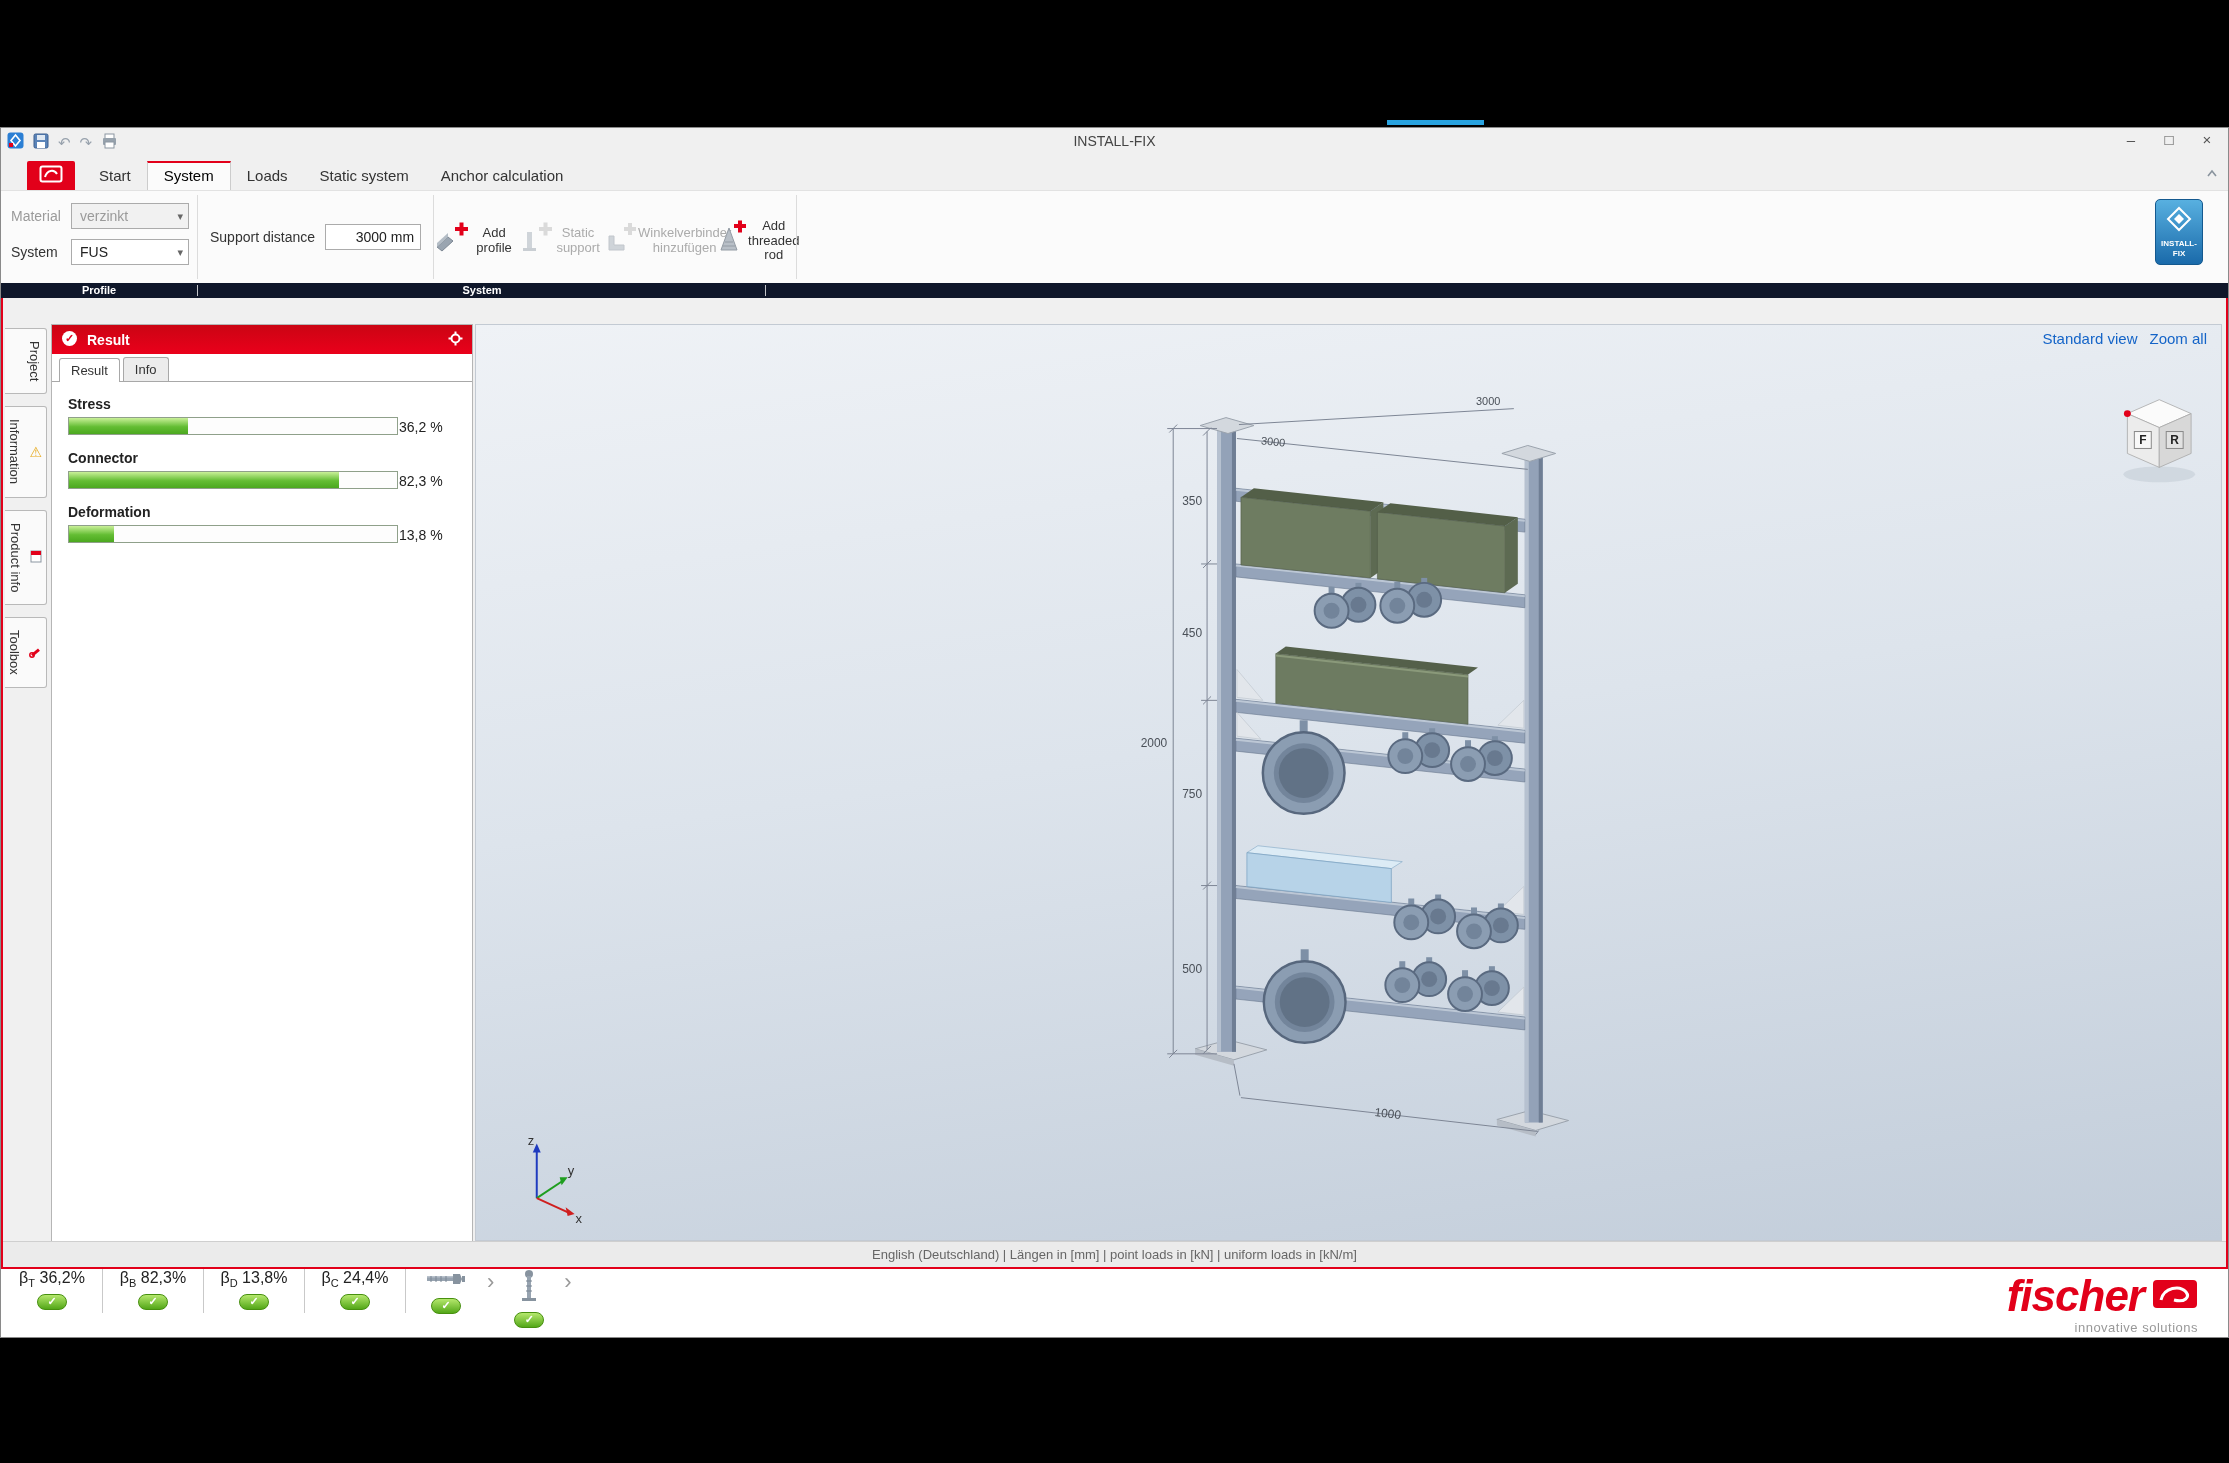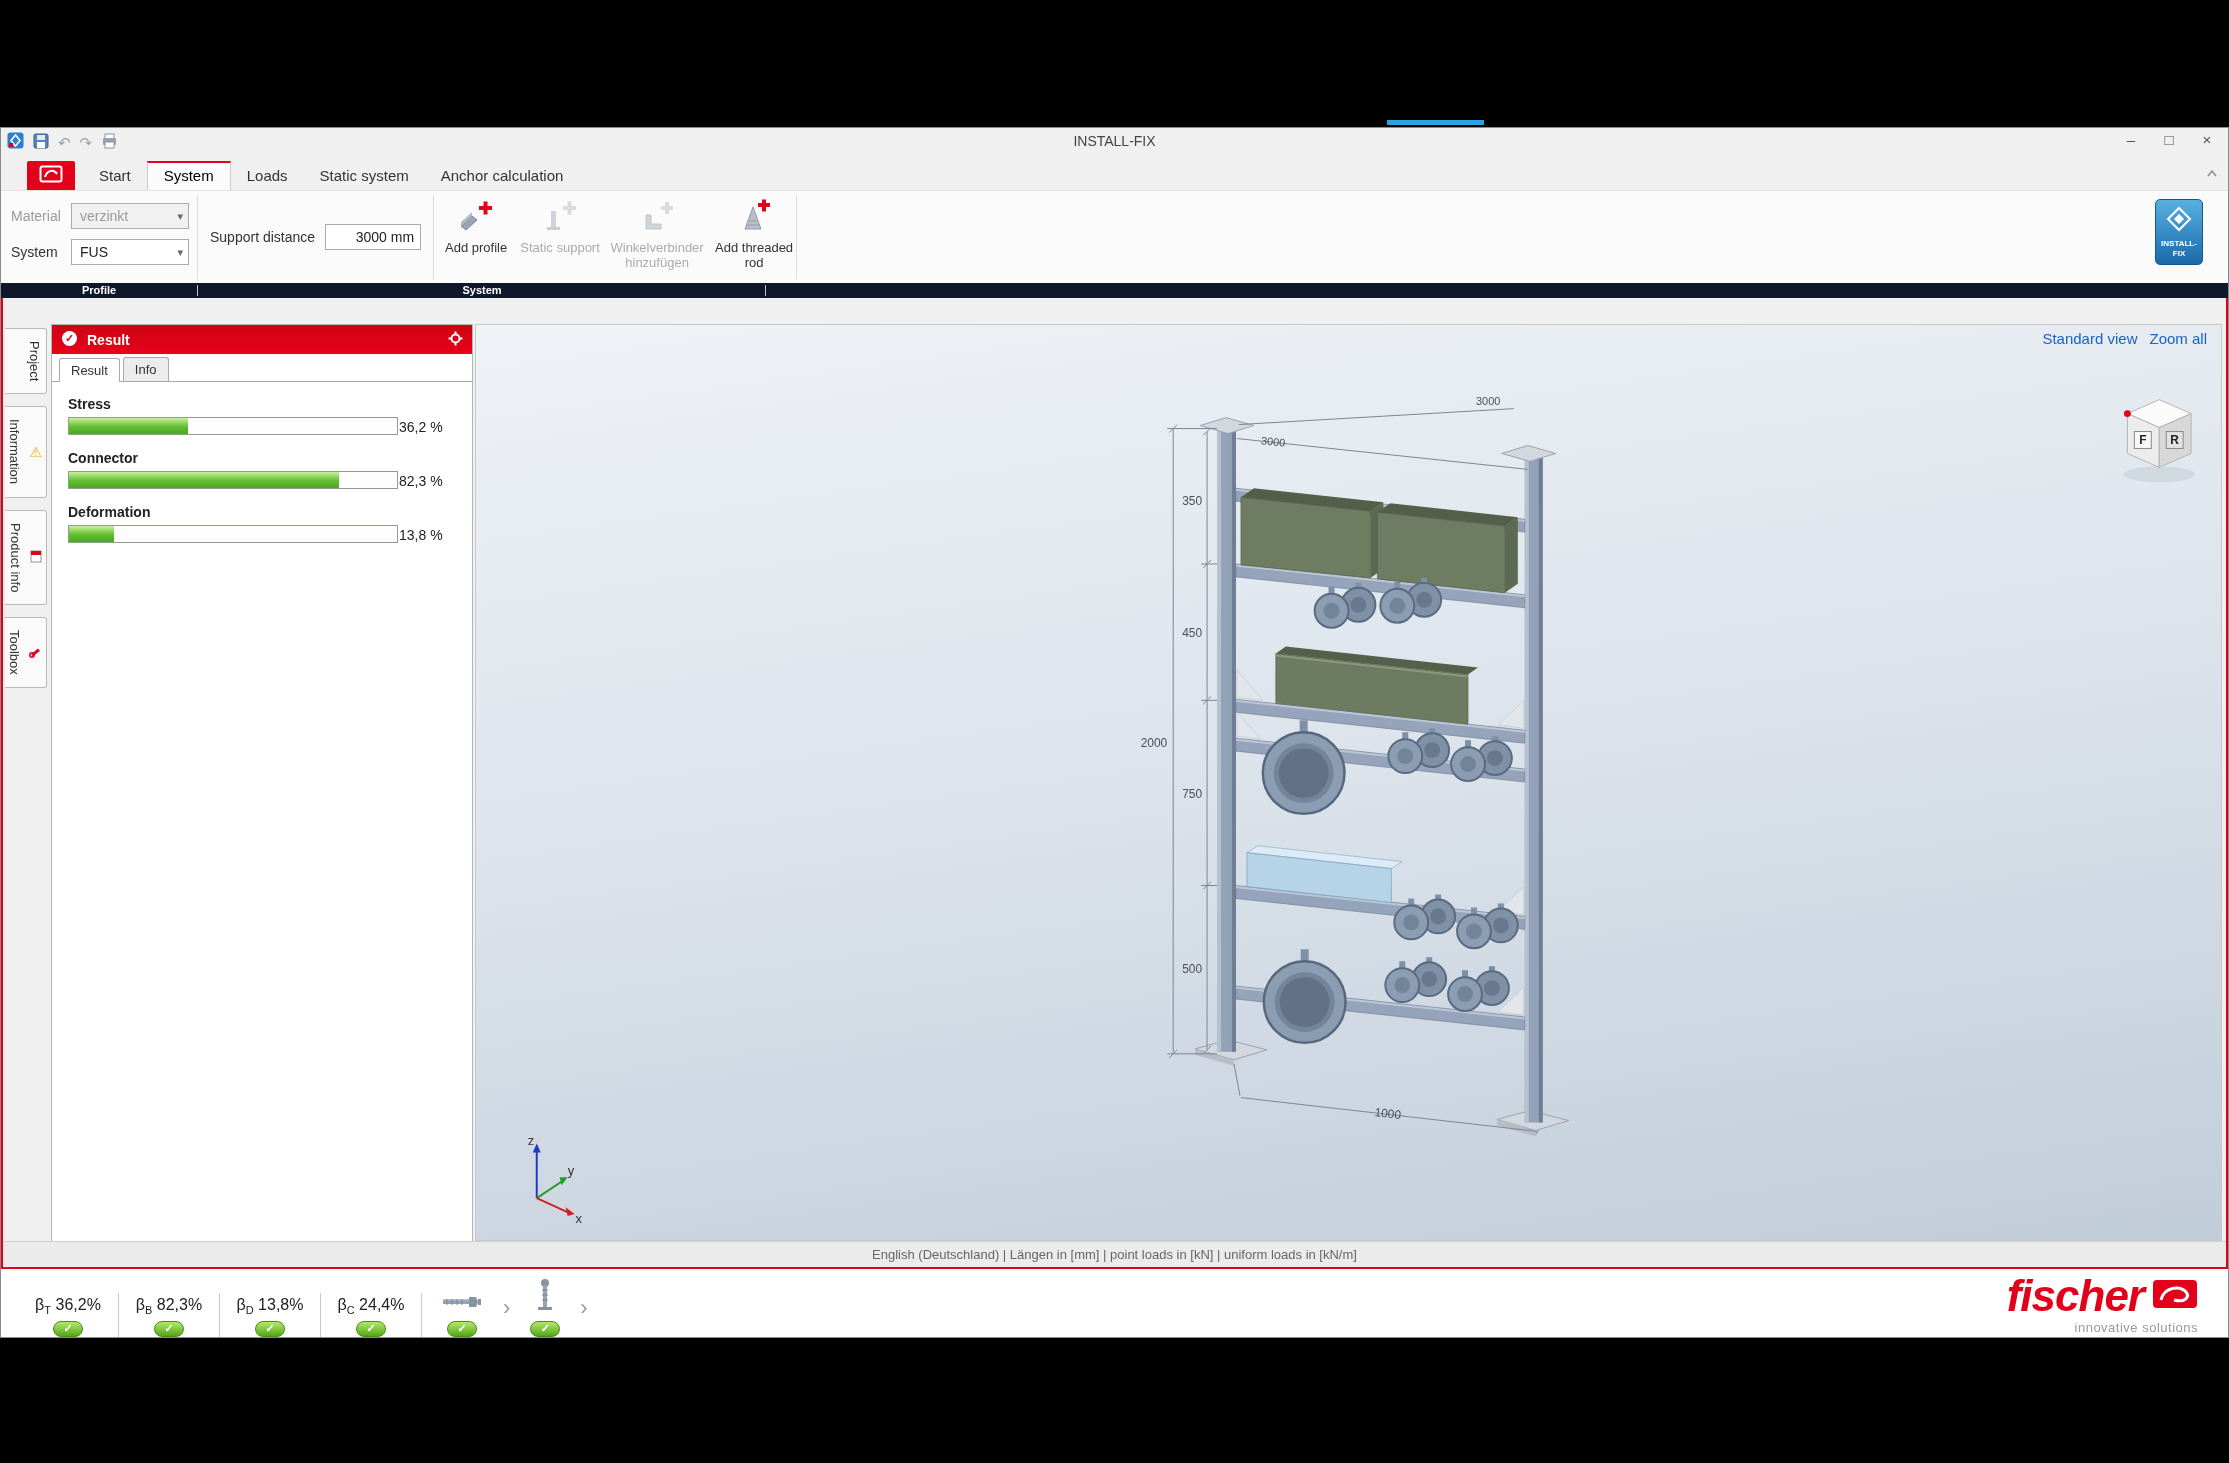--- a/index.html
+++ b/index.html
@@ -26,21 +26,21 @@
   .frow{display:flex;align-items:center;margin-bottom:10px}
   .frow .lbl{width:60px;font-size:14px;color:#333;flex:none}
   .lbl.dis{color:#9a9a9a}
   .selectbox{flex:1;height:26px;border:1px solid #ababab;background:#fff;display:flex;align-items:center;padding:0 5px 0 8px;font-size:14px;color:#222;justify-content:space-between}
   .selectbox.dis{background:#f1f1f1;color:#9a9a9a}
   .selectbox .arr{color:#666;font-size:11px}
   .vsep{width:1px;background:#dcdcdc;margin:4px 0;flex:none}
   .supp{display:flex;align-items:center;padding:0 12px}
   .supp .slbl{font-size:14px;color:#333;margin-right:10px;white-space:nowrap}
   .supp input{width:96px;height:26px;border:1px solid #ababab;font-size:14px;text-align:right;padding:0 6px;background:#fff;color:#222;font-family:inherit}
-  .rbtn{width:84px;padding-top:8px;display:flex;flex-direction:column;align-items:center;font-size:13px;color:#333;text-align:center;line-height:1.15;background:none;border:none;font-family:inherit;cursor:default}
+  .rbtn{width:84px;padding-top:8px;display:flex;flex-direction:row;align-items:center;font-size:13px;color:#333;text-align:center;line-height:1.15;background:none;border:none;font-family:inherit;cursor:default}
   .rbtn.wide{width:110px}
   .rbtn svg{margin-bottom:4px}
   .rbtn.dis{color:#ababab}
   .installfix{position:absolute;right:25px;top:8px;width:48px;height:66px;border-radius:5px;background:linear-gradient(#58b0e0,#1a6aaa);border:1px solid #14598f;display:flex;flex-direction:column;align-items:center;justify-content:center;color:#fff}
   .if-text{font-size:8px;font-weight:bold;line-height:1.25;text-align:center;margin-top:3px}
   
   .groupband{height:15px;background:#0f172a;position:relative;flex:none}
   .gb{position:absolute;top:0;height:15px;line-height:15px;text-align:center;color:#fff;font-size:11px;font-weight:bold}
   .gb.p{left:0;width:196px}
   .gb.s{left:197px;width:568px}
@@ -66,21 +66,21 @@
   .bar{width:330px;height:18px;border:1px solid #8fa08a;background:#fdfdfd;flex:none}
   .fill{height:100%;background:linear-gradient(#c9f098,#63bd33 55%,#4ba81f)}
   .mvalue{font-size:14px;color:#222}
   
   .viewport{position:absolute;left:472px;top:26px;right:4px;bottom:0;background:linear-gradient(172deg,#eff2f6 0%,#dde4ec 45%,#c2cdda 100%);border:1px solid #c3cad3}
   .view-links{position:absolute;top:5px;right:14px;display:flex;gap:12px;z-index:2}
   .vlink{font-size:15px;color:#1464c8}
   .scene{position:absolute;left:0;top:0;width:100%;height:100%}
   
   .statusbar{height:26px;background:#ebebeb;border-top:1px solid #cfcfcf;text-align:center;font-size:13px;color:#666;line-height:25px;flex:none}
-  .bottombar{height:68px;background:#fff;flex:none;display:flex;align-items:flex-end;padding-left:28px;position:relative}
+  .bottombar{height:68px;background:#fff;flex:none;display:flex;align-items:flex-start;padding-left:12px;position:relative}
   .beta{display:flex;flex-direction:column;align-items:center;gap:5px;min-width:78px}
   .btext{font-size:16px;color:#222;white-space:nowrap}
   .btext sub{font-size:11px}
   .gcheck{width:30px;height:16px;border-radius:8px;background:linear-gradient(#b5e86d,#53a718);border:1px solid #47900f;color:#fff;font-size:11px;line-height:13px;text-align:center;font-weight:bold}
   .bsep{width:1px;height:44px;background:#c9c9c9;margin:0 11px}
   .stepicon{display:flex;flex-direction:column;align-items:center;gap:5px;margin:0 8px}
   .chev{font-size:22px;color:#999;margin:0 12px;padding-bottom:16px}
   .fischer{position:absolute;right:30px;top:5px;display:flex;flex-direction:column;align-items:flex-end}
   .fischer-row{display:flex;align-items:center;gap:8px}
   .fword{font-size:44px;font-weight:bold;font-style:italic;color:#e2001a;letter-spacing:-1px;line-height:1}

